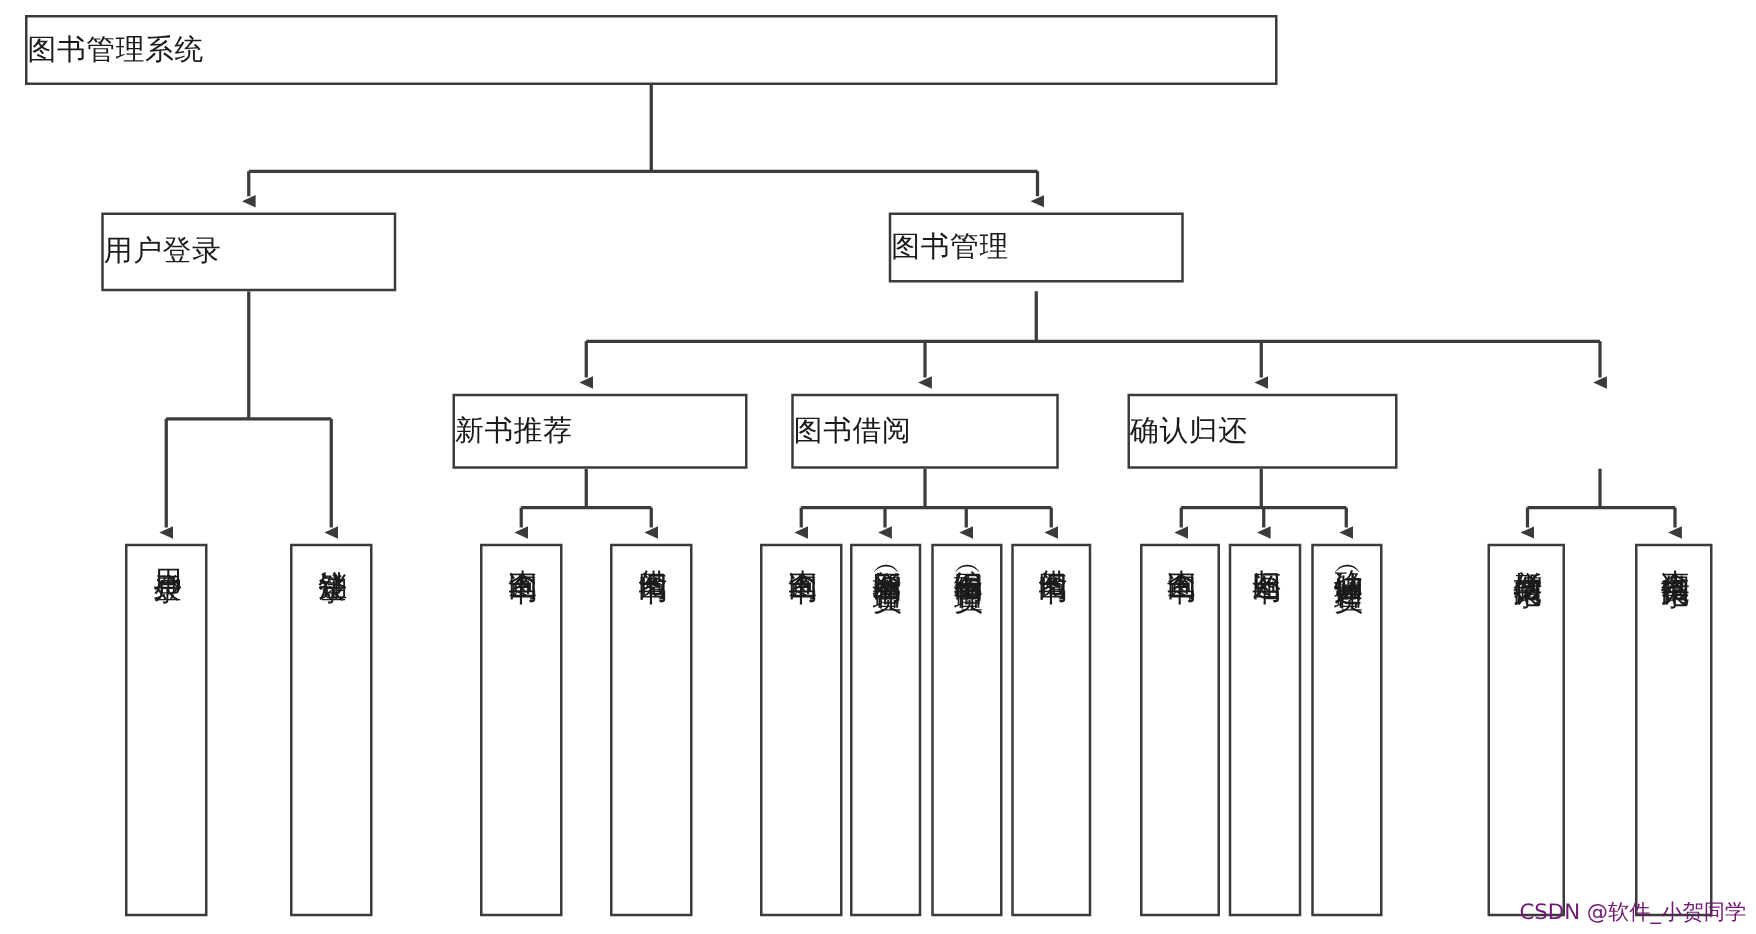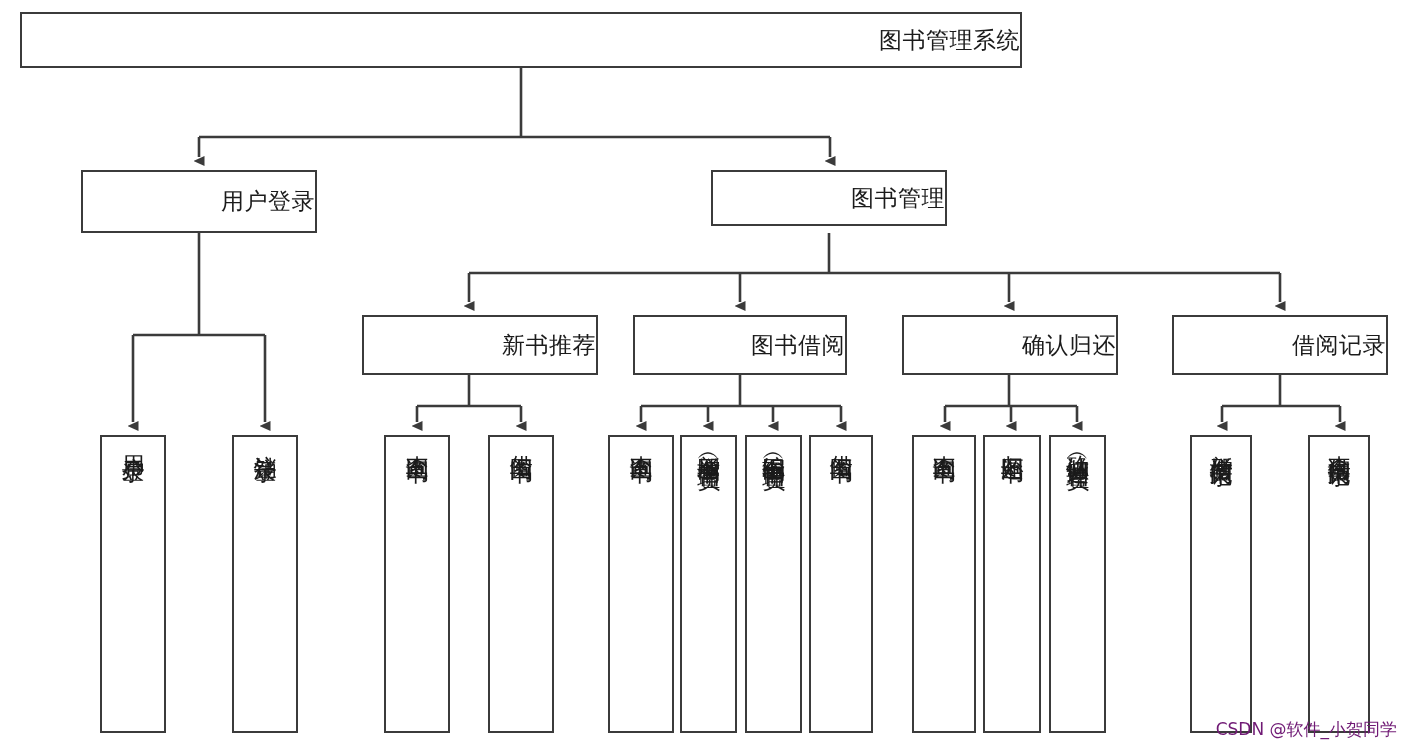--- a/index.html
+++ b/index.html
@@ -16,21 +16,21 @@
     overflow:hidden;
   }
   
   .node{
     position:absolute;
     box-sizing:border-box;
     border:2px solid #3b3b3b;
     background:#ffffff;
     display:flex;
     align-items:center;
-    justify-content:flex-end;
+    justify-content:flex-start;
     color:#1b1b1b;
     z-index:3;
   }
   .node .lbl{
     display:block;
     line-height:1.06;
     letter-spacing:0.5px;
     white-space:nowrap;
   }
   .node.horiz .lbl{
@@ -146,23 +146,20 @@
   </div>
 
   <div class="node horiz" style="left:633px; top:315px; width:214px; height:60px;">
     <span class="lbl">图书借阅</span>
   </div>
 
   <div class="node horiz" style="left:902px; top:315px; width:216px; height:60px;">
     <span class="lbl">确认归还</span>
   </div>
 
-  <div class="node horiz" style="left:1172px; top:315px; width:216px; height:60px;">
-    <span class="lbl">借阅记录</span>
-  </div>
 
   <div class="node vert" style="left:100px; top:435px; width:66px; height:298px;">
     <span class="lbl">用户登录</span>
   </div>
 
   <div class="node vert" style="left:232px; top:435px; width:66px; height:298px;">
     <span class="lbl">注销登录</span>
   </div>
 
   <div class="node vert" style="left:384px; top:435px; width:66px; height:298px;">

